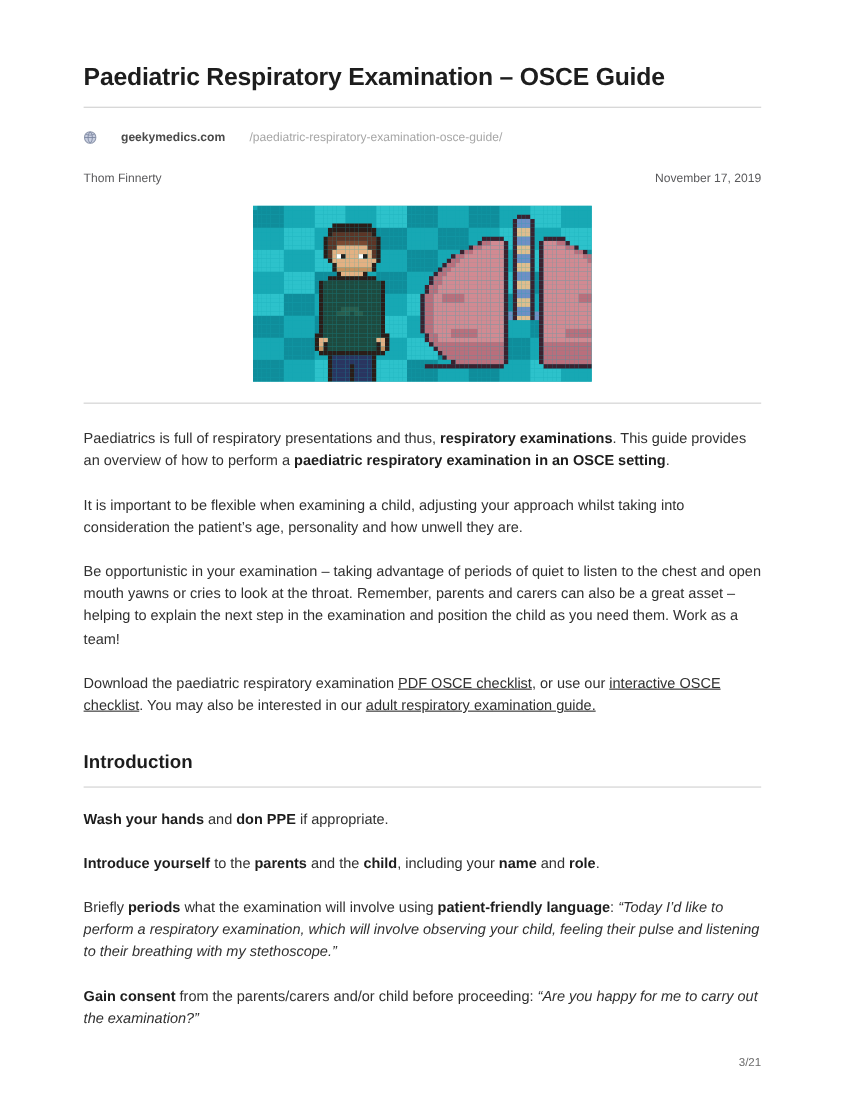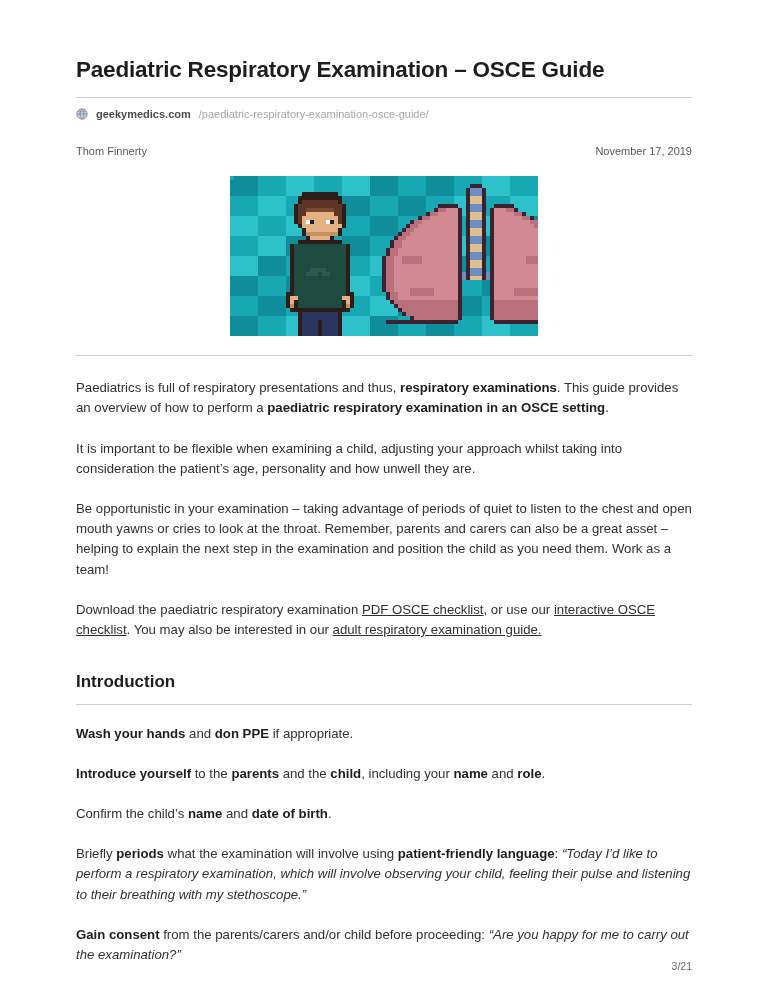--- a/index.html
+++ b/index.html
@@ -33,22 +33,22 @@
     line-height: 1.2;
   }
   .rule {
     border: 0;
     border-top: 1px solid #cfcfcf;
     margin: 0;
   }
   .source-line {
     display: flex;
     align-items: center;
-    gap: 8px;
-    margin-top: 9px;
+    gap: 22px;
+    margin-top: 20px;
     font-size: 11px;
     line-height: 1.3;
   }
   .favicon {
     width: 12px;
     height: 12px;
     flex: 0 0 12px;
     display: block;
   }
   .src-domain {
@@ -170,19 +170,18 @@
       <p class="para"><span>It is important to be flexible when examining a child, adjusting your approach whilst taking into consideration the patient’s age, personality and how unwell they are.</span></p>
       <p class="para"><span>Be opportunistic in your examination – taking advantage of periods of quiet to listen to the chest and open mouth yawns or cries to look at the throat. Remember, parents and carers can also be a great asset – helping to explain the next step in the examination and position the child as you need them. Work as a team!</span></p>
       <p class="para"><span>Download the paediatric respiratory examination </span><a class="lnk">PDF OSCE checklist</a><span>, or use our </span><a class="lnk">interactive OSCE checklist</a><span>. You may also be interested in our </span><a class="lnk">adult respiratory examination guide.</a></p>
     </div>
 
   <div id="sections">
       <h2 class="section-head">Introduction</h2>
       <hr class="section-rule">
       <p class="para"><span class="b">Wash your hands</span><span> and </span><span class="b">don PPE</span><span> if appropriate.</span></p>
       <p class="para"><span class="b">Introduce yourself</span><span> to the </span><span class="b">parents</span><span> and the </span><span class="b">child</span><span>, including your </span><span class="b">name</span><span> and </span><span class="b">role</span><span>.</span></p>
-      <p class="para"><span>Confirm the child’s </span><span class="b">name</span><span> and </span><span class="b">date of birth</span><span>.</span></p>
       <p class="para"><span>Briefly </span><span class="b">periods</span><span> what the examination will involve using </span><span class="b">patient-friendly language</span><span>: </span><span class="i">“Today I’d like to perform a respiratory examination, which will involve observing your child, feeling their pulse and listening to their breathing with my stethoscope.”</span></p>
       <p class="para"><span class="b">Gain consent</span><span> from the parents/carers and/or child before proceeding: </span><span class="i">“Are you happy for me to carry out the examination?”</span></p>
     </div>
 
   <div class="page-num">3/21</div>
 </div>
 
 </body></html>

